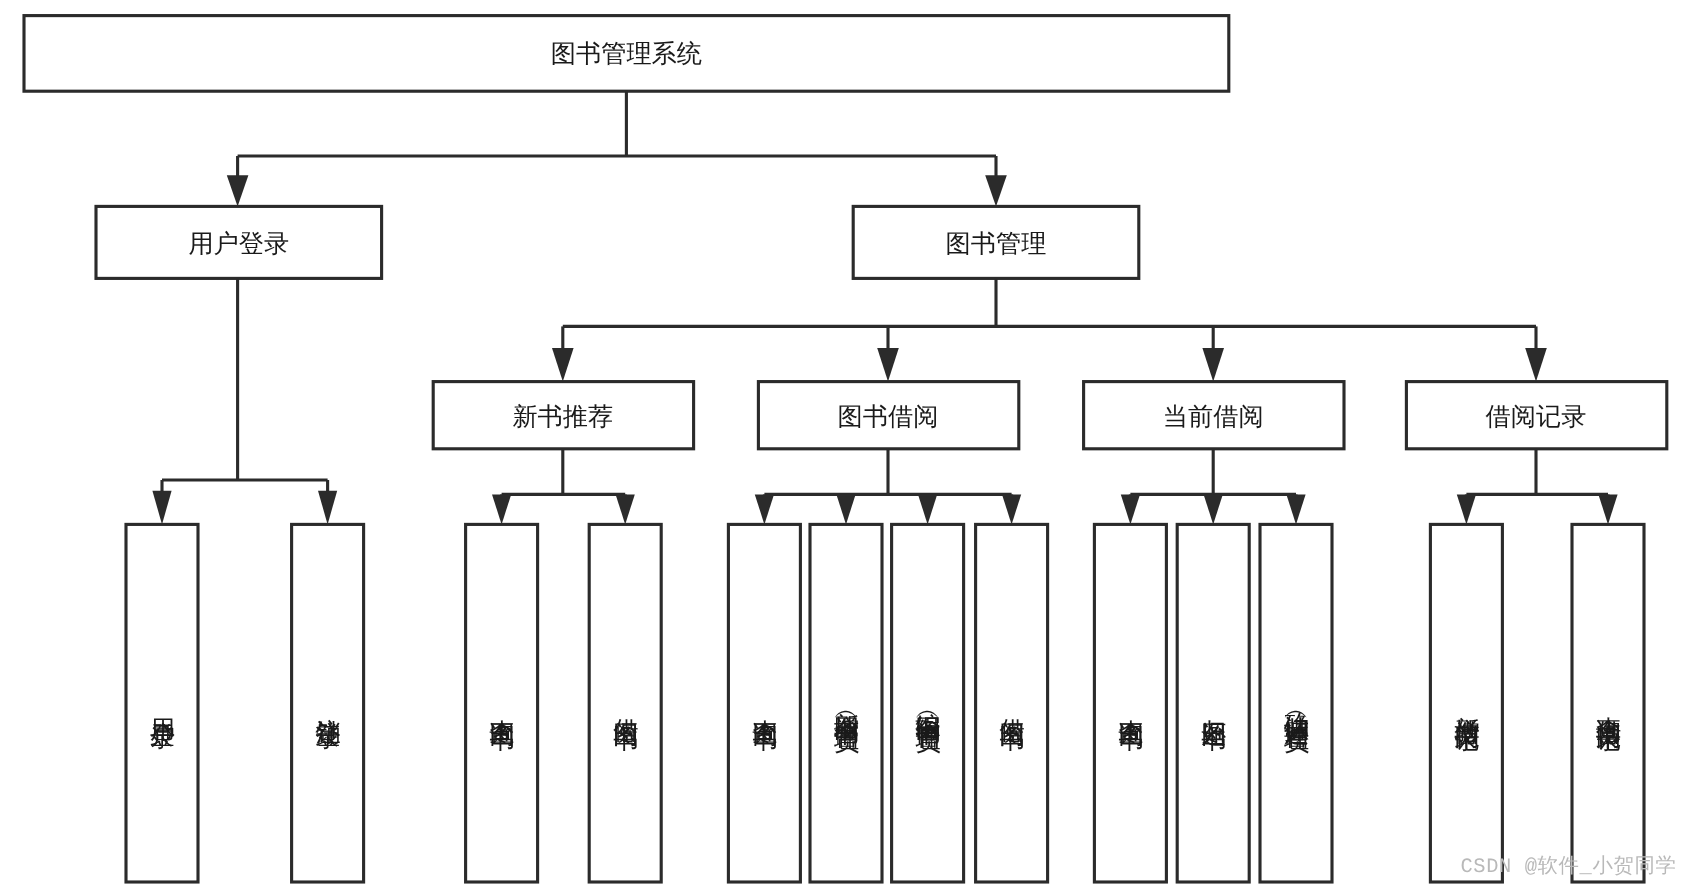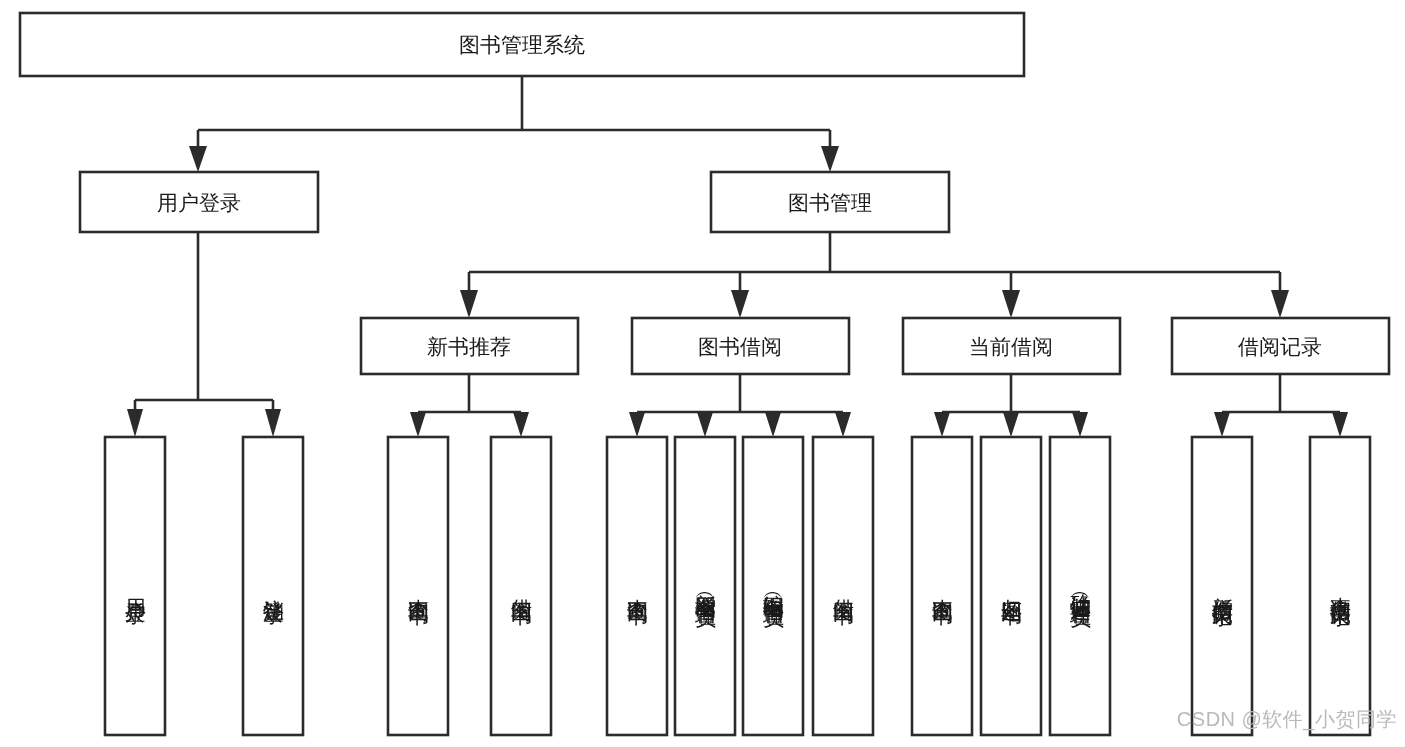--- a/index.html
+++ b/index.html
@@ -63,22 +63,22 @@
     align-items: center;
     justify-content: center;
     text-align: center;
     white-space: nowrap;
     pointer-events: none;
   }
   .watermark {
     position: absolute;
     right: 8px;
     bottom: 4px;
-    font-family: Liberation Sans, sans-serif;
-    font-size: 20px;
+    font-family: Liberation Mono, monospace;
+    font-size: 17px;
     color: #b9b9b9;
     letter-spacing: 0.5px;
     white-space: nowrap;
   }
 </style>
 </head>
 <body>
 
 <div id="diagram-root">
 

